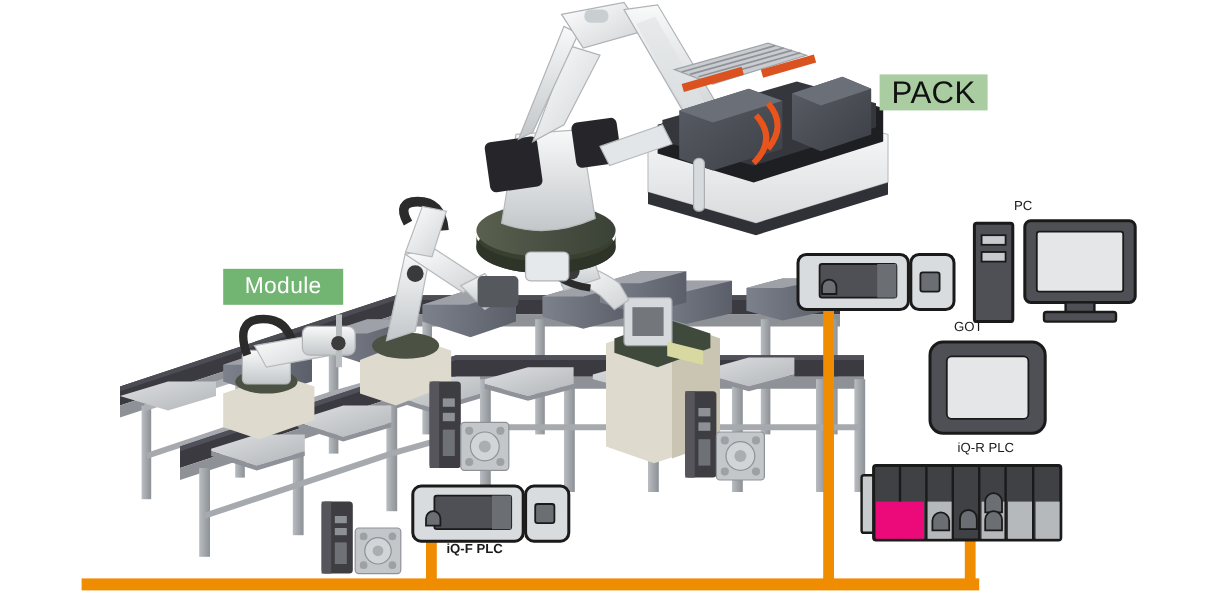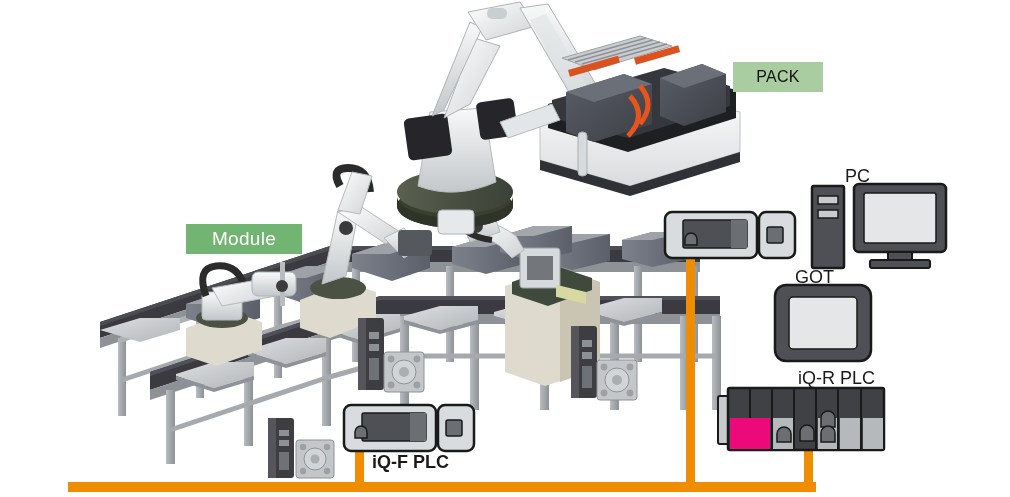--- a/index.html
+++ b/index.html
@@ -11,31 +11,31 @@
   }
   #stage{position:absolute;left:0;top:0;width:1010px;height:497px;}
   #scene{position:absolute;left:0;top:0;width:1010px;height:497px;}
 
   
   .badge{
     position:absolute;display:flex;align-items:center;justify-content:center;
     letter-spacing:.3px;white-space:nowrap;
   }
   .badge-module{
-    left:186px;top:224px;width:116px;height:30px;
+    left:186px;top:224px;width:100px;height:30px;
     background:#72b472;color:#ffffff;font-size:19px;
   }
   .badge-pack{
     left:733px;top:62px;width:90px;height:30px;
-    background:#a9cda1;color:#111111;font-size:16px;
+    background:#a9cda1;color:#111111;font-size:26px;
   }
 
   
   .caption{
-    position:absolute;color:#1a1a1a;font-size:18px;white-space:nowrap;
+    position:absolute;color:#1a1a1a;font-size:11px;white-space:nowrap;
     text-align:center;
   }
   .cap-pc{left:845px;top:166px;}
   .cap-got{left:795px;top:267px;}
   .cap-iqr{left:798px;top:368px;}
   .cap-iqf{left:372px;top:452px;font-weight:bold;}
 </style>
 </head>
 <body>
 

